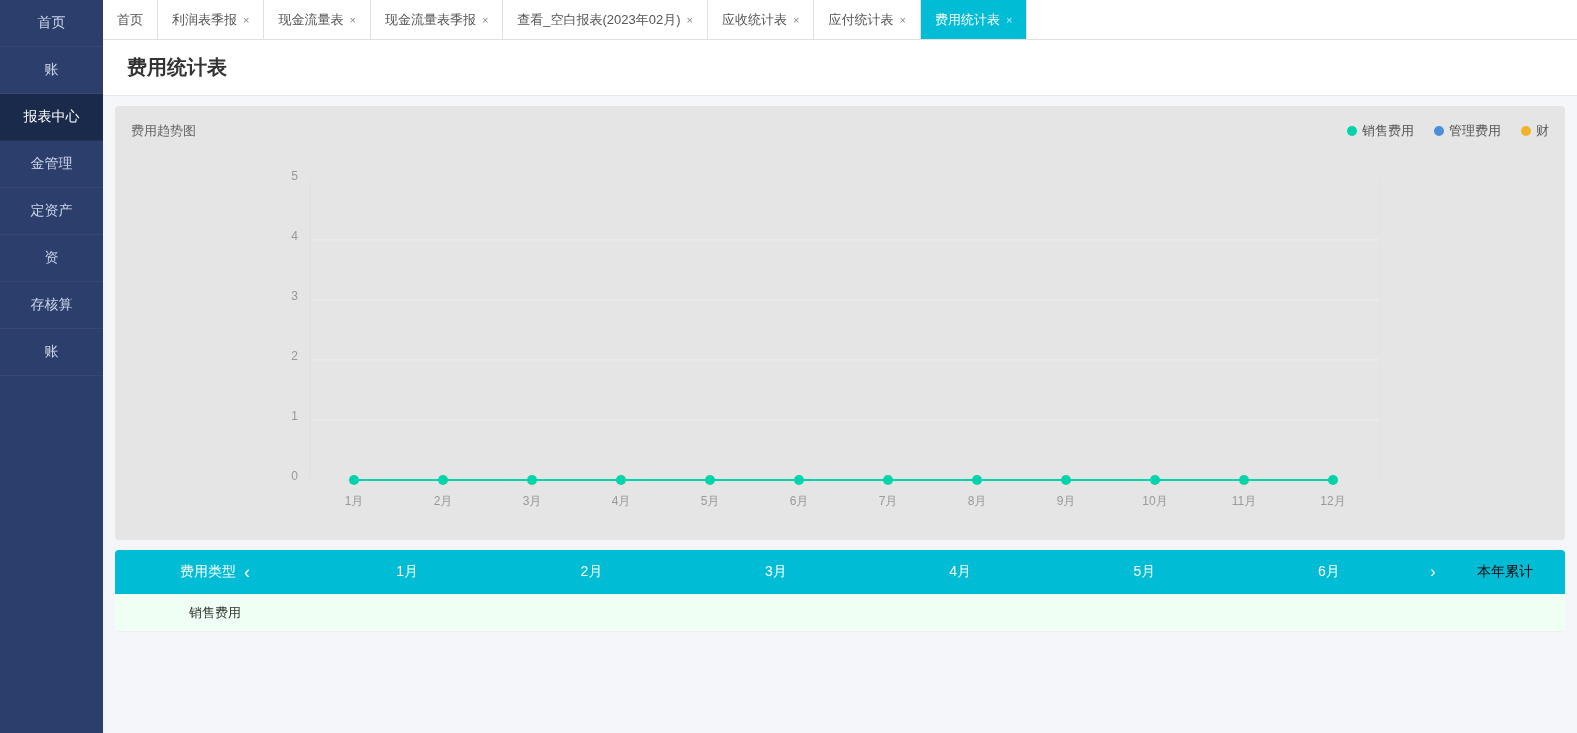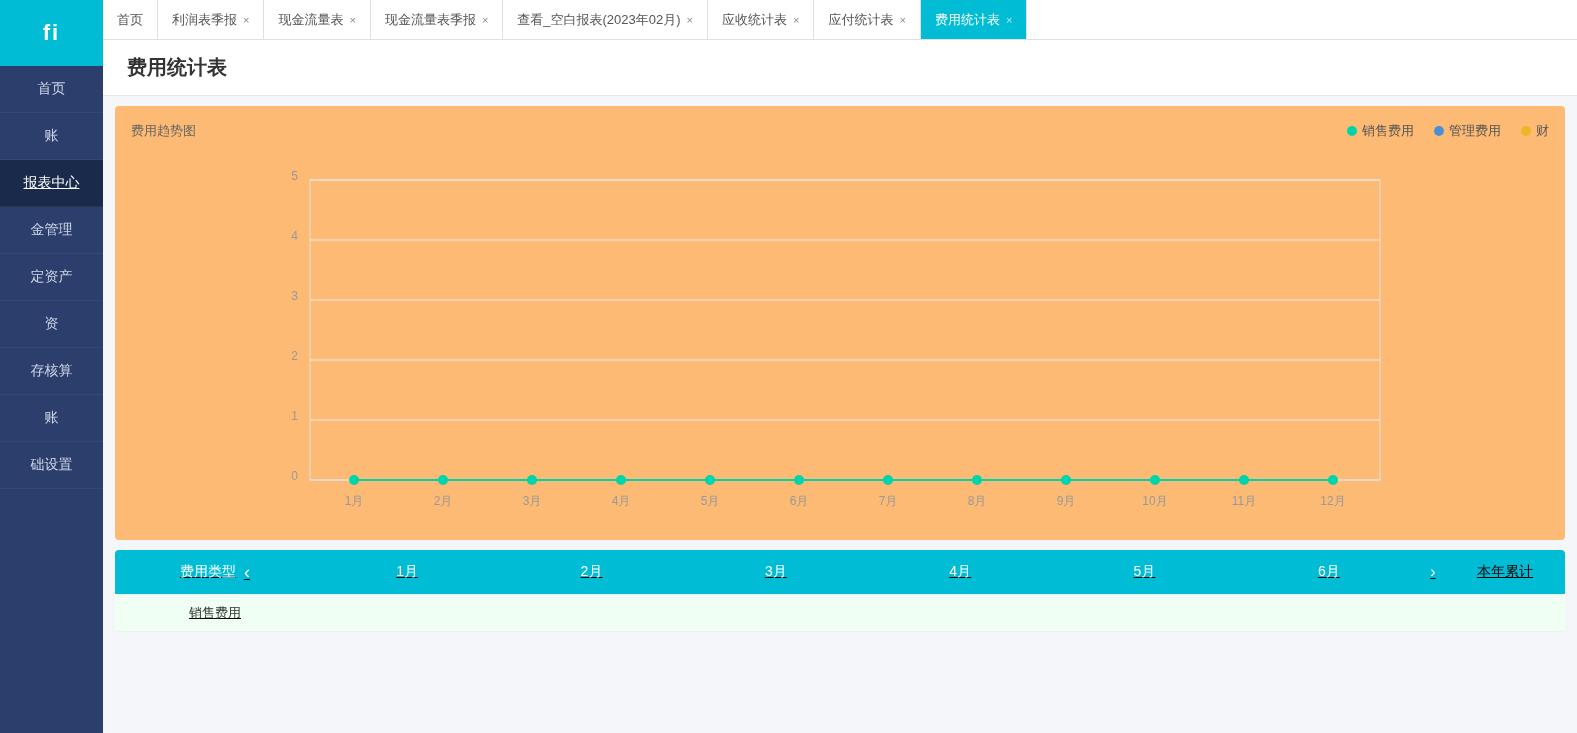--- a/index.html
+++ b/index.html
@@ -26,21 +26,21 @@
       letter-spacing: 2px;
     }
     .sidebar-item {
       color: #cdd6e8;
       font-size: 14px;
       padding: 14px 0;
       text-align: center;
       cursor: pointer;
       border-bottom: 1px solid rgba(255,255,255,0.05);
     }
-    .sidebar-item.active { background: #1a2a4a; color: white; text-decoration: underline; }
+    .sidebar-item.active { background: #1a2a4a; color: white; }
 
     
     .main {
       flex: 1;
       display: flex;
       flex-direction: column;
       overflow: hidden;
     }
 
     
@@ -139,21 +139,21 @@
       gap: 4px;
       font-size: 13px;
       color: #555;
       cursor: pointer;
       padding: 4px 8px;
       border-radius: 4px;
     }
 
     
     .chart-section {
-      background: #fdba74;
+      background: #e5e5e5;
       margin: 10px 12px;
       padding: 16px;
       border-radius: 4px;
       flex-shrink: 0;
     }
     .chart-header {
       display: flex;
       align-items: center;
       justify-content: space-between;
       margin-bottom: 10px;
@@ -186,21 +186,20 @@
       width: 100%;
     }
 
     
     .table-section {
       background: #fff;
       margin: 0 12px 10px;
       border-radius: 4px;
       overflow: hidden;
       flex-shrink: 0;
-      text-decoration: underline;
     }
     .table-header-row {
       background: #00bcd4;
       display: flex;
       align-items: center;
       height: 44px;
     }
     .table-col-type {
       width: 200px;
       flex-shrink: 0;
@@ -260,30 +259,28 @@
       font-size: 13px;
       color: #333;
       text-align: center;
       border-left: 1px solid #e8f5e9;
     }
   </style>
 </head>
 <body>
 
 <div class="sidebar">
-  <div class="sidebar-logo">fi</div>
   <div class="sidebar-item">首页</div>
   <div class="sidebar-item">账</div>
   <div class="sidebar-item active">报表中心</div>
   <div class="sidebar-item">金管理</div>
   <div class="sidebar-item">定资产</div>
   <div class="sidebar-item">资</div>
   <div class="sidebar-item">存核算</div>
   <div class="sidebar-item">账</div>
-  <div class="sidebar-item">础设置</div>
 </div>
 
 <div class="main">
 
   <div class="tab-bar">
     <div class="tab-item">
       <span>首页</span>
     </div>
     <div class="tab-item">
       <span>利润表季报</span>

